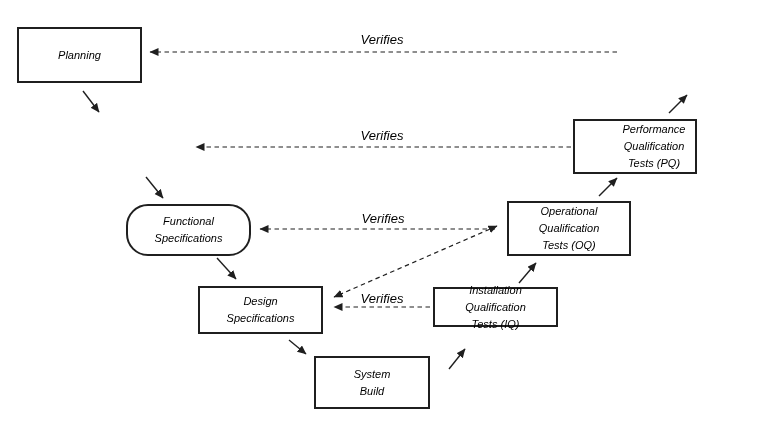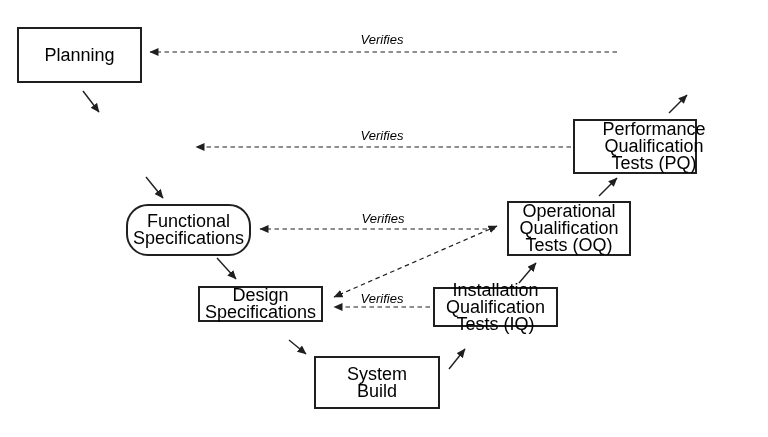--- a/index.html
+++ b/index.html
@@ -23,23 +23,24 @@
   .box {
     position: absolute;
     box-sizing: border-box;
     border: 2px solid #1f1f1f;
     background: #ffffff;
     color: #000000;
     display: flex;
     align-items: center;
     justify-content: center;
     text-align: center;
-    font-size: 18px;
+    font-size: 11px;
     line-height: 17px;
     white-space: pre-line;
+    font-style: italic;
   }
   .vlabel {
     position: absolute;
     transform: translate(-50%, -50%);
     font-size: 13px;
     color: #000000;
     white-space: nowrap;
     font-style: italic;
   }
 </style>
@@ -77,24 +78,24 @@
       <path d="M430,307 L334,307" marker-end="url(#ah)"></path>
     </g>
   </svg>
 
   <div class="box" style="left:17px;  top:27px;  width:125px; height:56px;">Planning</div>
 
 
   <div class="box" style="left:126px; top:204px; width:125px; height:52px;border-radius:22px;">Functional
 Specifications</div>
 
-  <div class="box" style="left:198px; top:286px; width:125px; height:36px;">Design
+  <div class="box" style="left:198px; top:286px; width:125px; height:48px;">Design
 Specifications</div>
 
-  <div class="box" style="left:314px; top:356px; width:126px; height:53px;">System
+  <div class="box" style="left:314px; top:356px; width:116px; height:53px;">System
 Build</div>
 
   <div class="box" style="left:433px; top:287px; width:125px; height:40px;">Installation
 Qualification
 Tests (IQ)</div>
 
   <div class="box" style="left:507px; top:201px; width:124px; height:55px;">Operational
 Qualification
 Tests (OQ)</div>
 

